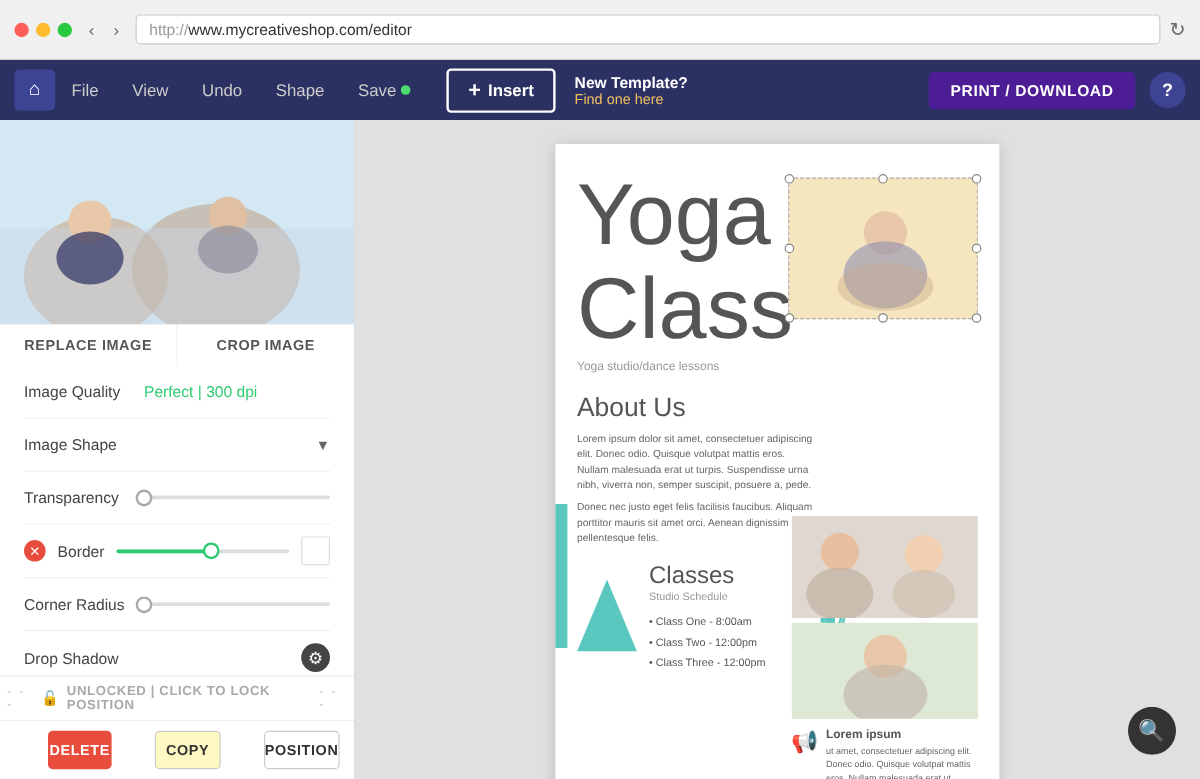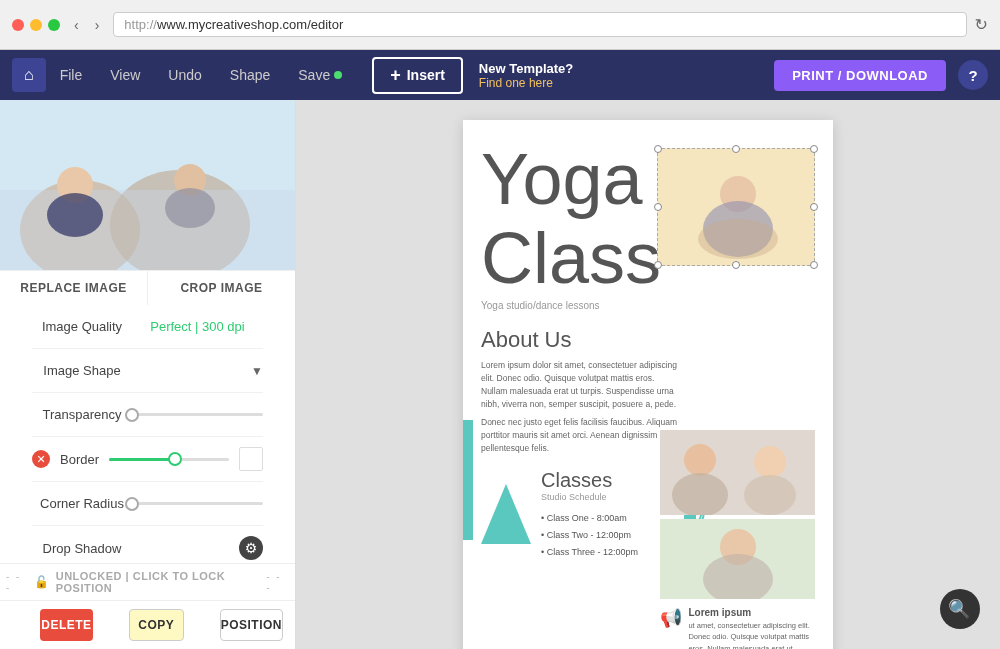--- a/index.html
+++ b/index.html
@@ -23,40 +23,40 @@
     .app-bar-menu { display: flex; align-items: center; gap: 0; }
     .app-bar-item { color: #ccc; padding: 0 14px; font-size: 14px; cursor: pointer; height: 50px; display: flex; align-items: center; }
     .app-bar-save { display: flex; align-items: center; gap: 4px; }
     .save-dot { width: 8px; height: 8px; border-radius: 50%; background: #4cde6f; }
     .insert-btn { background: #2c3163; border: 2px solid white; color: white; padding: 6px 16px; border-radius: 4px; cursor: pointer; font-size: 14px; font-weight: 600; display: flex; align-items: center; gap: 6px; }
     .insert-plus { font-size: 18px; }
     .new-template { display: flex; flex-direction: column; margin-left: 16px; }
     .new-template-title { color: white; font-size: 13px; font-weight: 600; }
     .new-template-link { color: #f0c060; font-size: 12px; cursor: pointer; }
     .app-bar-right { margin-left: auto; display: flex; align-items: center; gap: 12px; }
-    .print-btn { background: #8b5cf6; color: white; border: none; padding: 8px 18px; border-radius: 4px; cursor: pointer; font-size: 13px; font-weight: 700; letter-spacing: 0.5px; }
+    .print-btn { background: #4c1d95; color: white; border: none; padding: 8px 18px; border-radius: 4px; cursor: pointer; font-size: 13px; font-weight: 700; letter-spacing: 0.5px; }
     .help-btn { background: #3d4494; color: white; border: none; width: 30px; height: 30px; border-radius: 50%; cursor: pointer; font-size: 15px; font-weight: 700; }
 
     
     .main-layout { display: flex; height: 549px; }
 
     
     .left-panel { width: 296px; background: white; border-right: 1px solid #ddd; display: flex; flex-direction: column; flex-shrink: 0; }
     .image-preview { width: 100%; height: 170px; overflow: hidden; position: relative; }
     
     .yoga-img { width: 100%; height: 100%; background: 
       radial-gradient(ellipse at 30% 80%, #e8d0c0 20%, transparent 40%),
       radial-gradient(ellipse at 70% 75%, #c8b0a0 20%, transparent 35%),
       linear-gradient(180deg, #e0f0f8 0%, #d0e8f0 40%, #b8cce0 100%); }
     .image-actions { display: flex; border-top: 1px solid #eee; }
     .img-action-btn { flex: 1; padding: 10px; text-align: center; font-size: 12px; font-weight: 700; color: #555; cursor: pointer; border: none; background: white; letter-spacing: 0.5px; }
     .img-action-divider { width: 1px; background: #eee; }
 
     
-    .properties { padding: 0 32px; flex: 1; overflow-y: auto; text-align: center; }
+    .properties { padding: 0 20px; flex: 1; overflow-y: auto; }
     .prop-row { display: flex; align-items: center; padding: 10px 0; border-bottom: 1px solid #f0f0f0; min-height: 44px; }
     .prop-label { font-size: 13px; color: #444; width: 100px; flex-shrink: 0; }
     .prop-value { font-size: 13px; color: #2ecc71; flex: 1; }
     .prop-control { flex: 1; display: flex; align-items: center; }
     .dropdown-arrow { color: #666; font-size: 12px; margin-left: auto; cursor: pointer; }
     
     
     .slider-track { flex: 1; height: 3px; background: #ddd; border-radius: 2px; position: relative; cursor: pointer; }
     .slider-fill { height: 100%; border-radius: 2px; }
     .slider-thumb { width: 14px; height: 14px; background: white; border: 2px solid #aaa; border-radius: 50%; position: absolute; top: -5.5px; cursor: pointer; }

